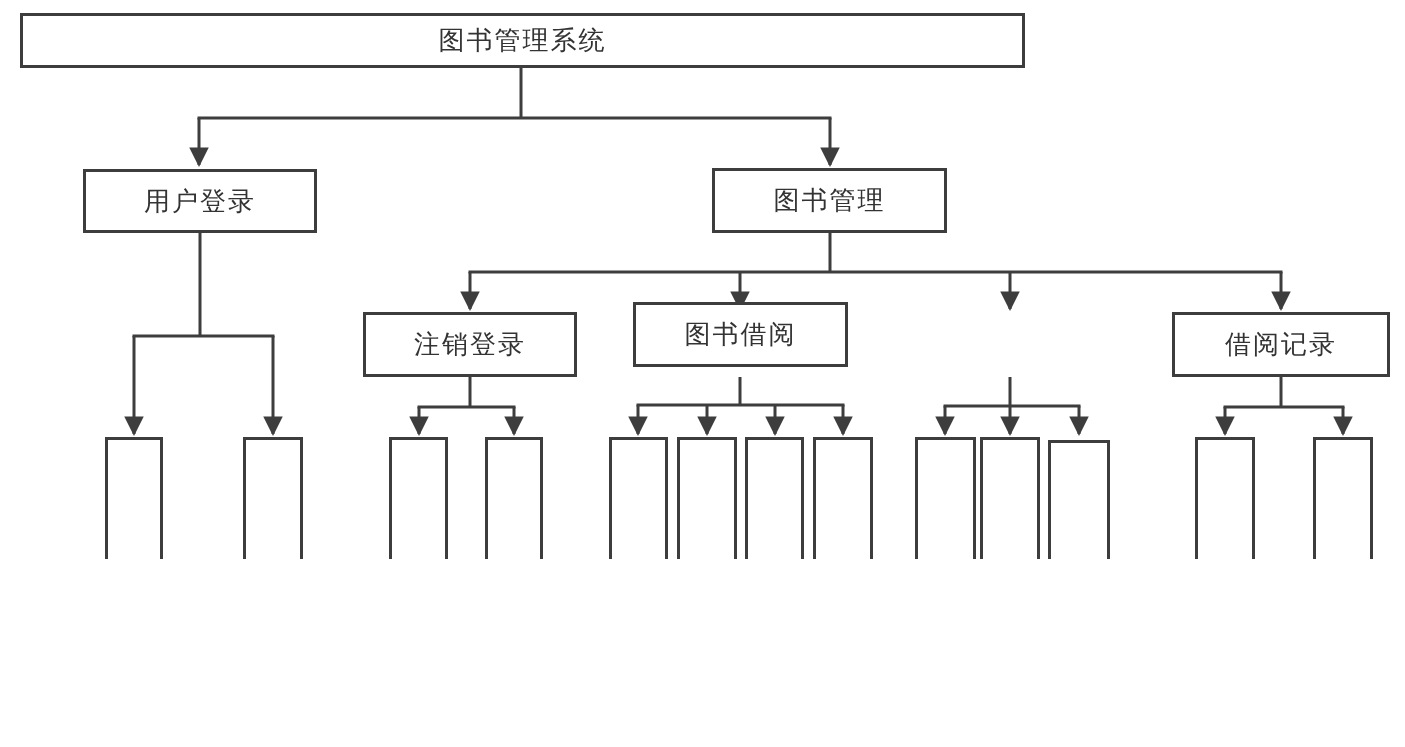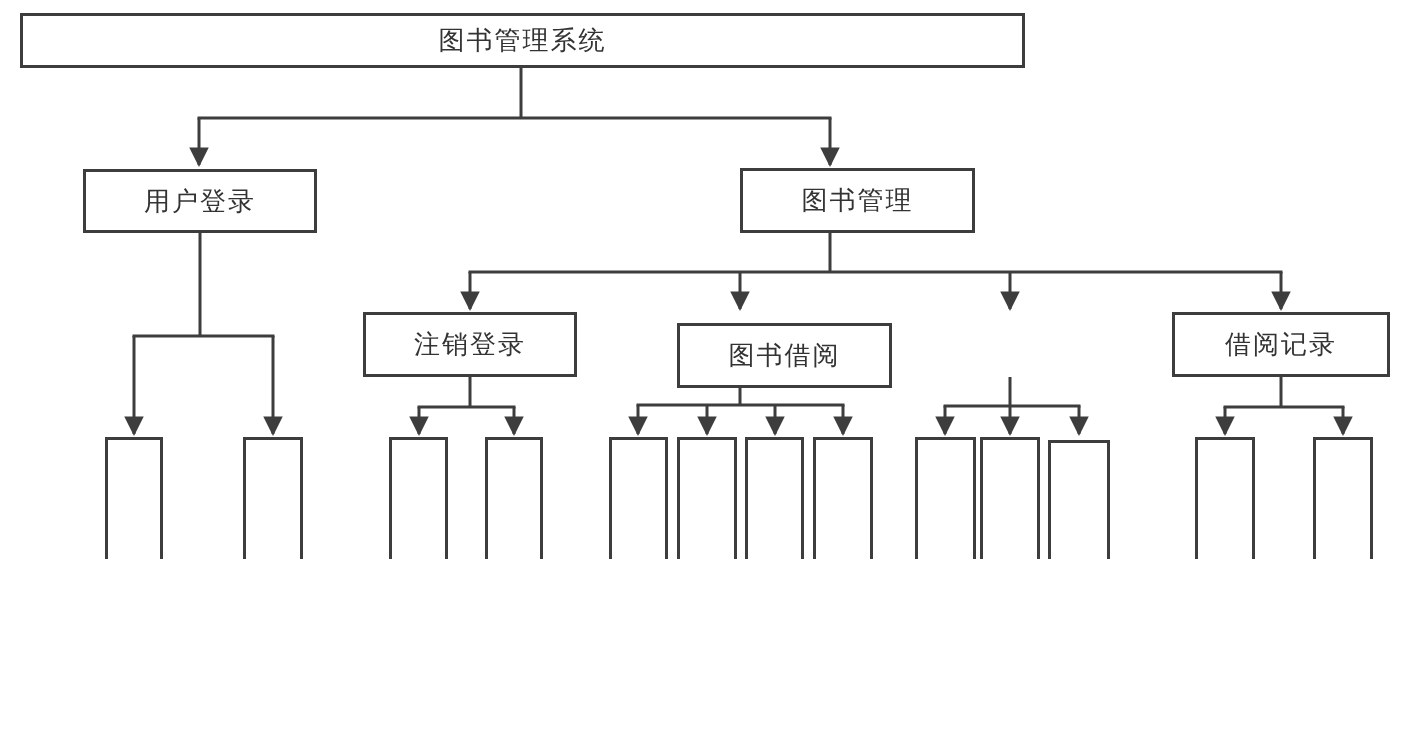--- a/index.html
+++ b/index.html
@@ -115,24 +115,24 @@
       <path d="M1281,377 V407"></path>
       <path d="M1223.5,407 H1344.5"></path>
       <path d="M1225,407 V434" marker-end="url(#arrow)"></path>
       <path d="M1343,407 V434" marker-end="url(#arrow)"></path>
     </g>
   </svg>
 
   <div class="node" style="left:20px; top:13px; width:1005px; height:55px;">图书管理系统</div>
 
   <div class="node" style="left:83px; top:169px; width:234px; height:64px;">用户登录</div>
-  <div class="node" style="left:740px; top:168px; width:235px; height:65px;">图书管理</div>
+  <div class="node" style="left:712px; top:168px; width:235px; height:65px;">图书管理</div>
 
   <div class="node" style="left:363px; top:312px; width:214px; height:65px;">注销登录</div>
-  <div class="node" style="left:633px; top:323px; width:215px; height:65px;margin-left:44px;">图书借阅</div>
+  <div class="node" style="left:633px; top:302px; width:215px; height:65px;">图书借阅</div>
   <div class="node" style="left:1172px; top:312px; width:218px; height:65px;">借阅记录</div>
 
   <div class="leaf" style="left:105px; top:437px; width:58px; height:300px;">用户登录</div>
   <div class="leaf" style="left:243px; top:437px; width:60px; height:300px;">注销登录</div>
 
   <div class="leaf" style="left:389px; top:437px; width:59px; height:300px;">查询图书</div>
   <div class="leaf" style="left:485px; top:437px; width:58px; height:300px;">借阅图书</div>
 
   <div class="leaf" style="left:609px; top:437px; width:59px; height:300px;">查询图书</div>
   <div class="leaf" style="left:677px; top:437px; width:60px; height:300px; font-size:24px; letter-spacing:3px;">新增图书（管理员）</div>

